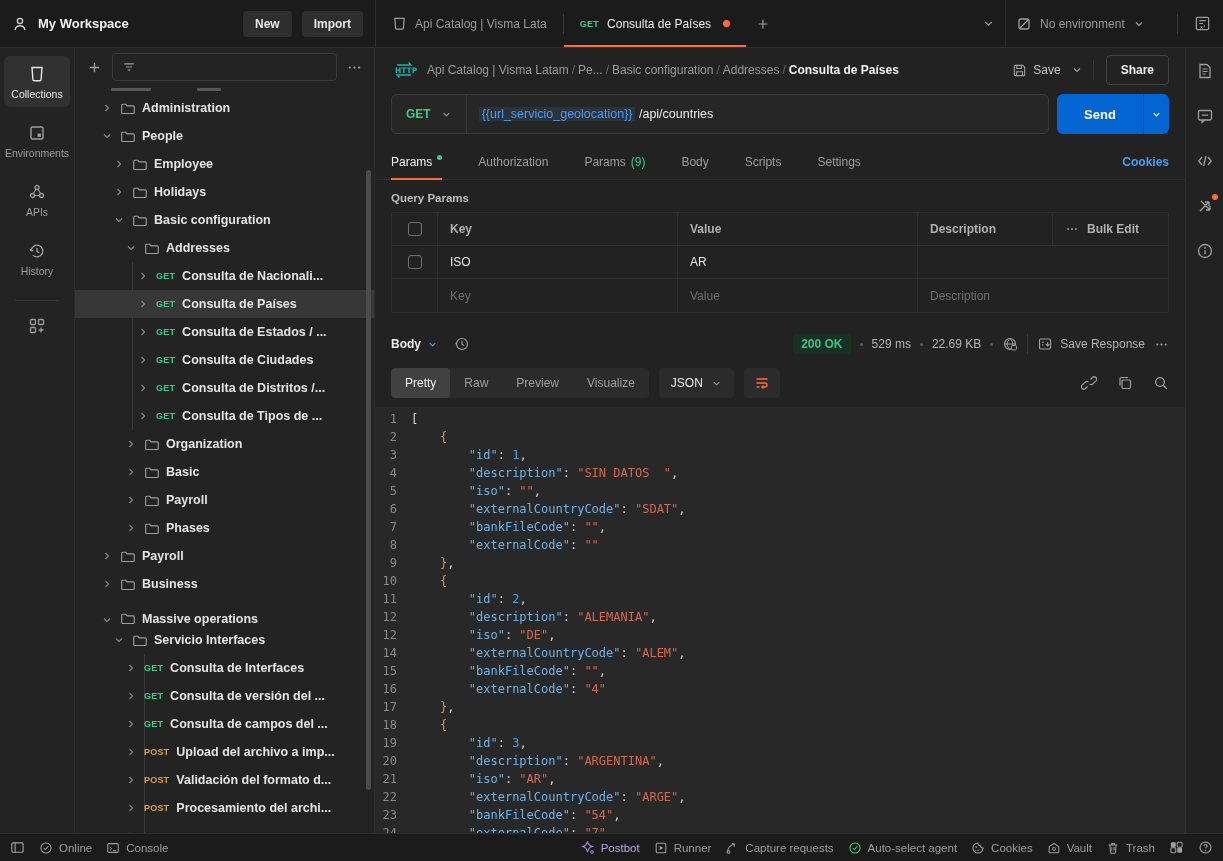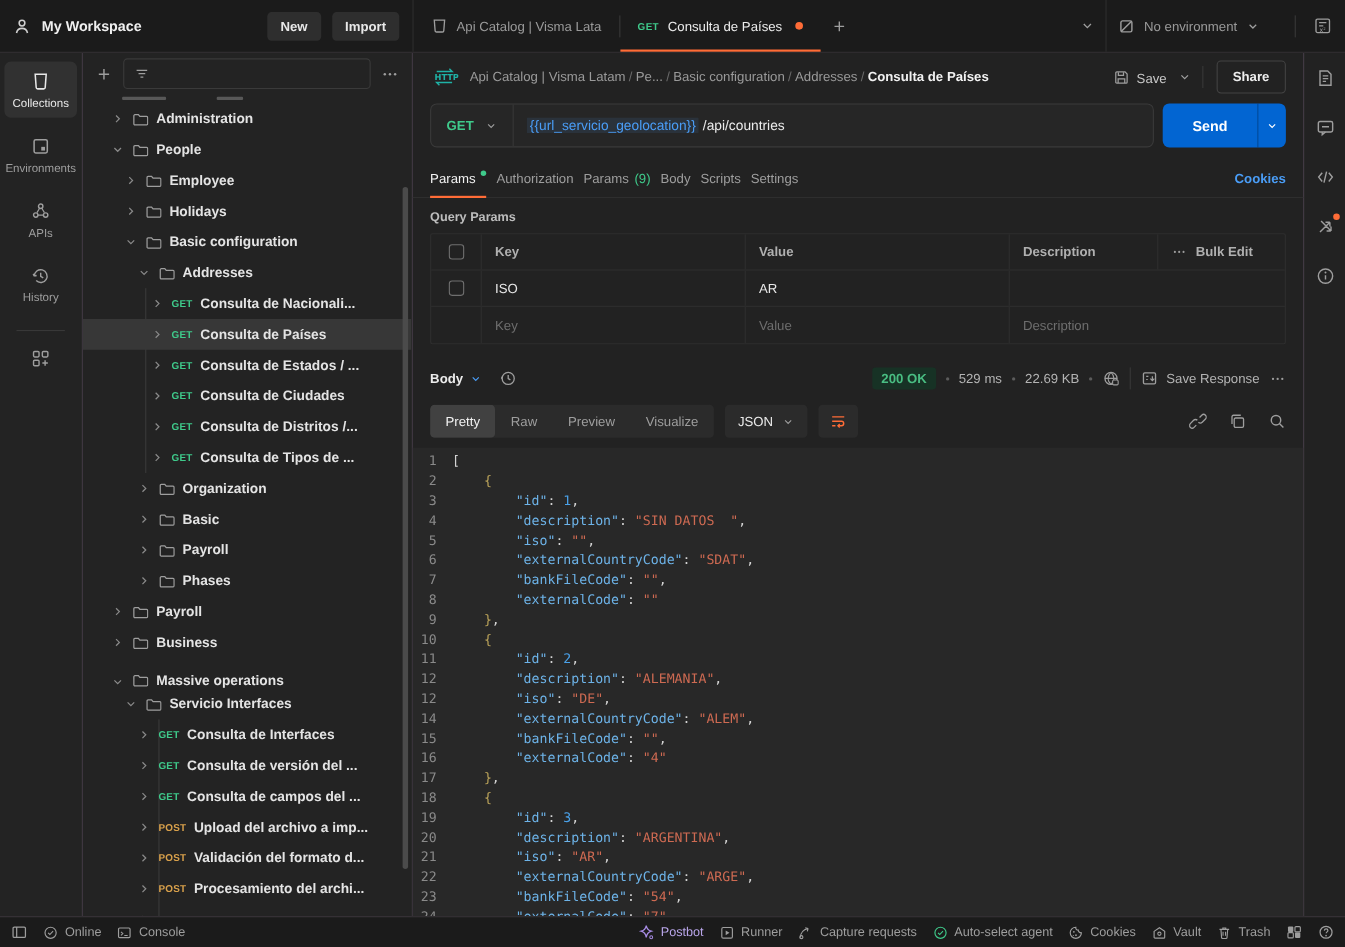--- a/index.html
+++ b/index.html
@@ -62,21 +62,21 @@
   .trow-clip{height:11px; overflow:hidden}
   .trow-clip .inner{height:28px; display:flex; align-items:center; gap:7px}
   .sb-scrollbar{position:absolute; right:3px; top:122px; width:5px; height:620px; background:#4b4b4b; border-radius:3px}
 
   
   .main{position:absolute; left:375px; top:48px; right:38px; bottom:28px; background:#222222; overflow:hidden}
   .crumb-row{height:44px; display:flex; align-items:center; padding:0 16px; gap:6px}
   .crumb{color:#9a9a9a; cursor:pointer; white-space:nowrap}
   .crumb.last{color:#f2f2f2; font-weight:700}
   .crumb-sep{color:#6a6a6a; margin:0 3px}
-  .save-wrap{display:flex; align-items:flex-end; gap:6px; color:#c8c8c8; cursor:pointer}
+  .save-wrap{display:flex; align-items:center; gap:6px; color:#c8c8c8; cursor:pointer}
   .share-btn{border:1px solid #424242; background:none; color:#ececec; font-family:inherit; font-size:12px;
     font-weight:700; border-radius:4px; padding:7px 14px; cursor:pointer}
 
   .url-row{display:flex; gap:8px; padding:2px 16px 10px}
   .url-box{flex:1; height:40px; border:1px solid #3a3a3a; background:#262626; border-radius:6px;
     display:flex; align-items:center; min-width:0}
   .url-method{display:flex; align-items:center; gap:10px; padding:0 14px; color:#3fca8b;
     font-weight:700; font-size:12px; cursor:pointer; height:100%}
   .url-div{width:1px; align-self:stretch; background:#383838}
   .url-text{padding:0 12px; font-size:12.5px; white-space:nowrap; overflow:hidden}
@@ -668,21 +668,21 @@
         <span class="send-main">Send</span>
         <span class="send-caret">
           <svg width="11" height="11" viewBox="0 0 16 16">
               <path d="M4 6l4 4 4-4" fill="none" stroke="currentColor" stroke-width="1.6"></path>
             </svg>
         </span>
       </button>
     </div>
 
     <div class="rtabs">
-      <span id="reqtabs" style="display:flex; gap:9px; height:100%">
+      <span id="reqtabs" style="display:flex; gap:36px; height:100%">
           <span class="rtab active">
             <span>Params</span>
             <span class="dot"></span>
           </span>
           <span class="rtab">
             <span>Authorization</span>
           </span>
           <span class="rtab">
             <span>Params</span>
             <span class="cnt">(9)</span>

